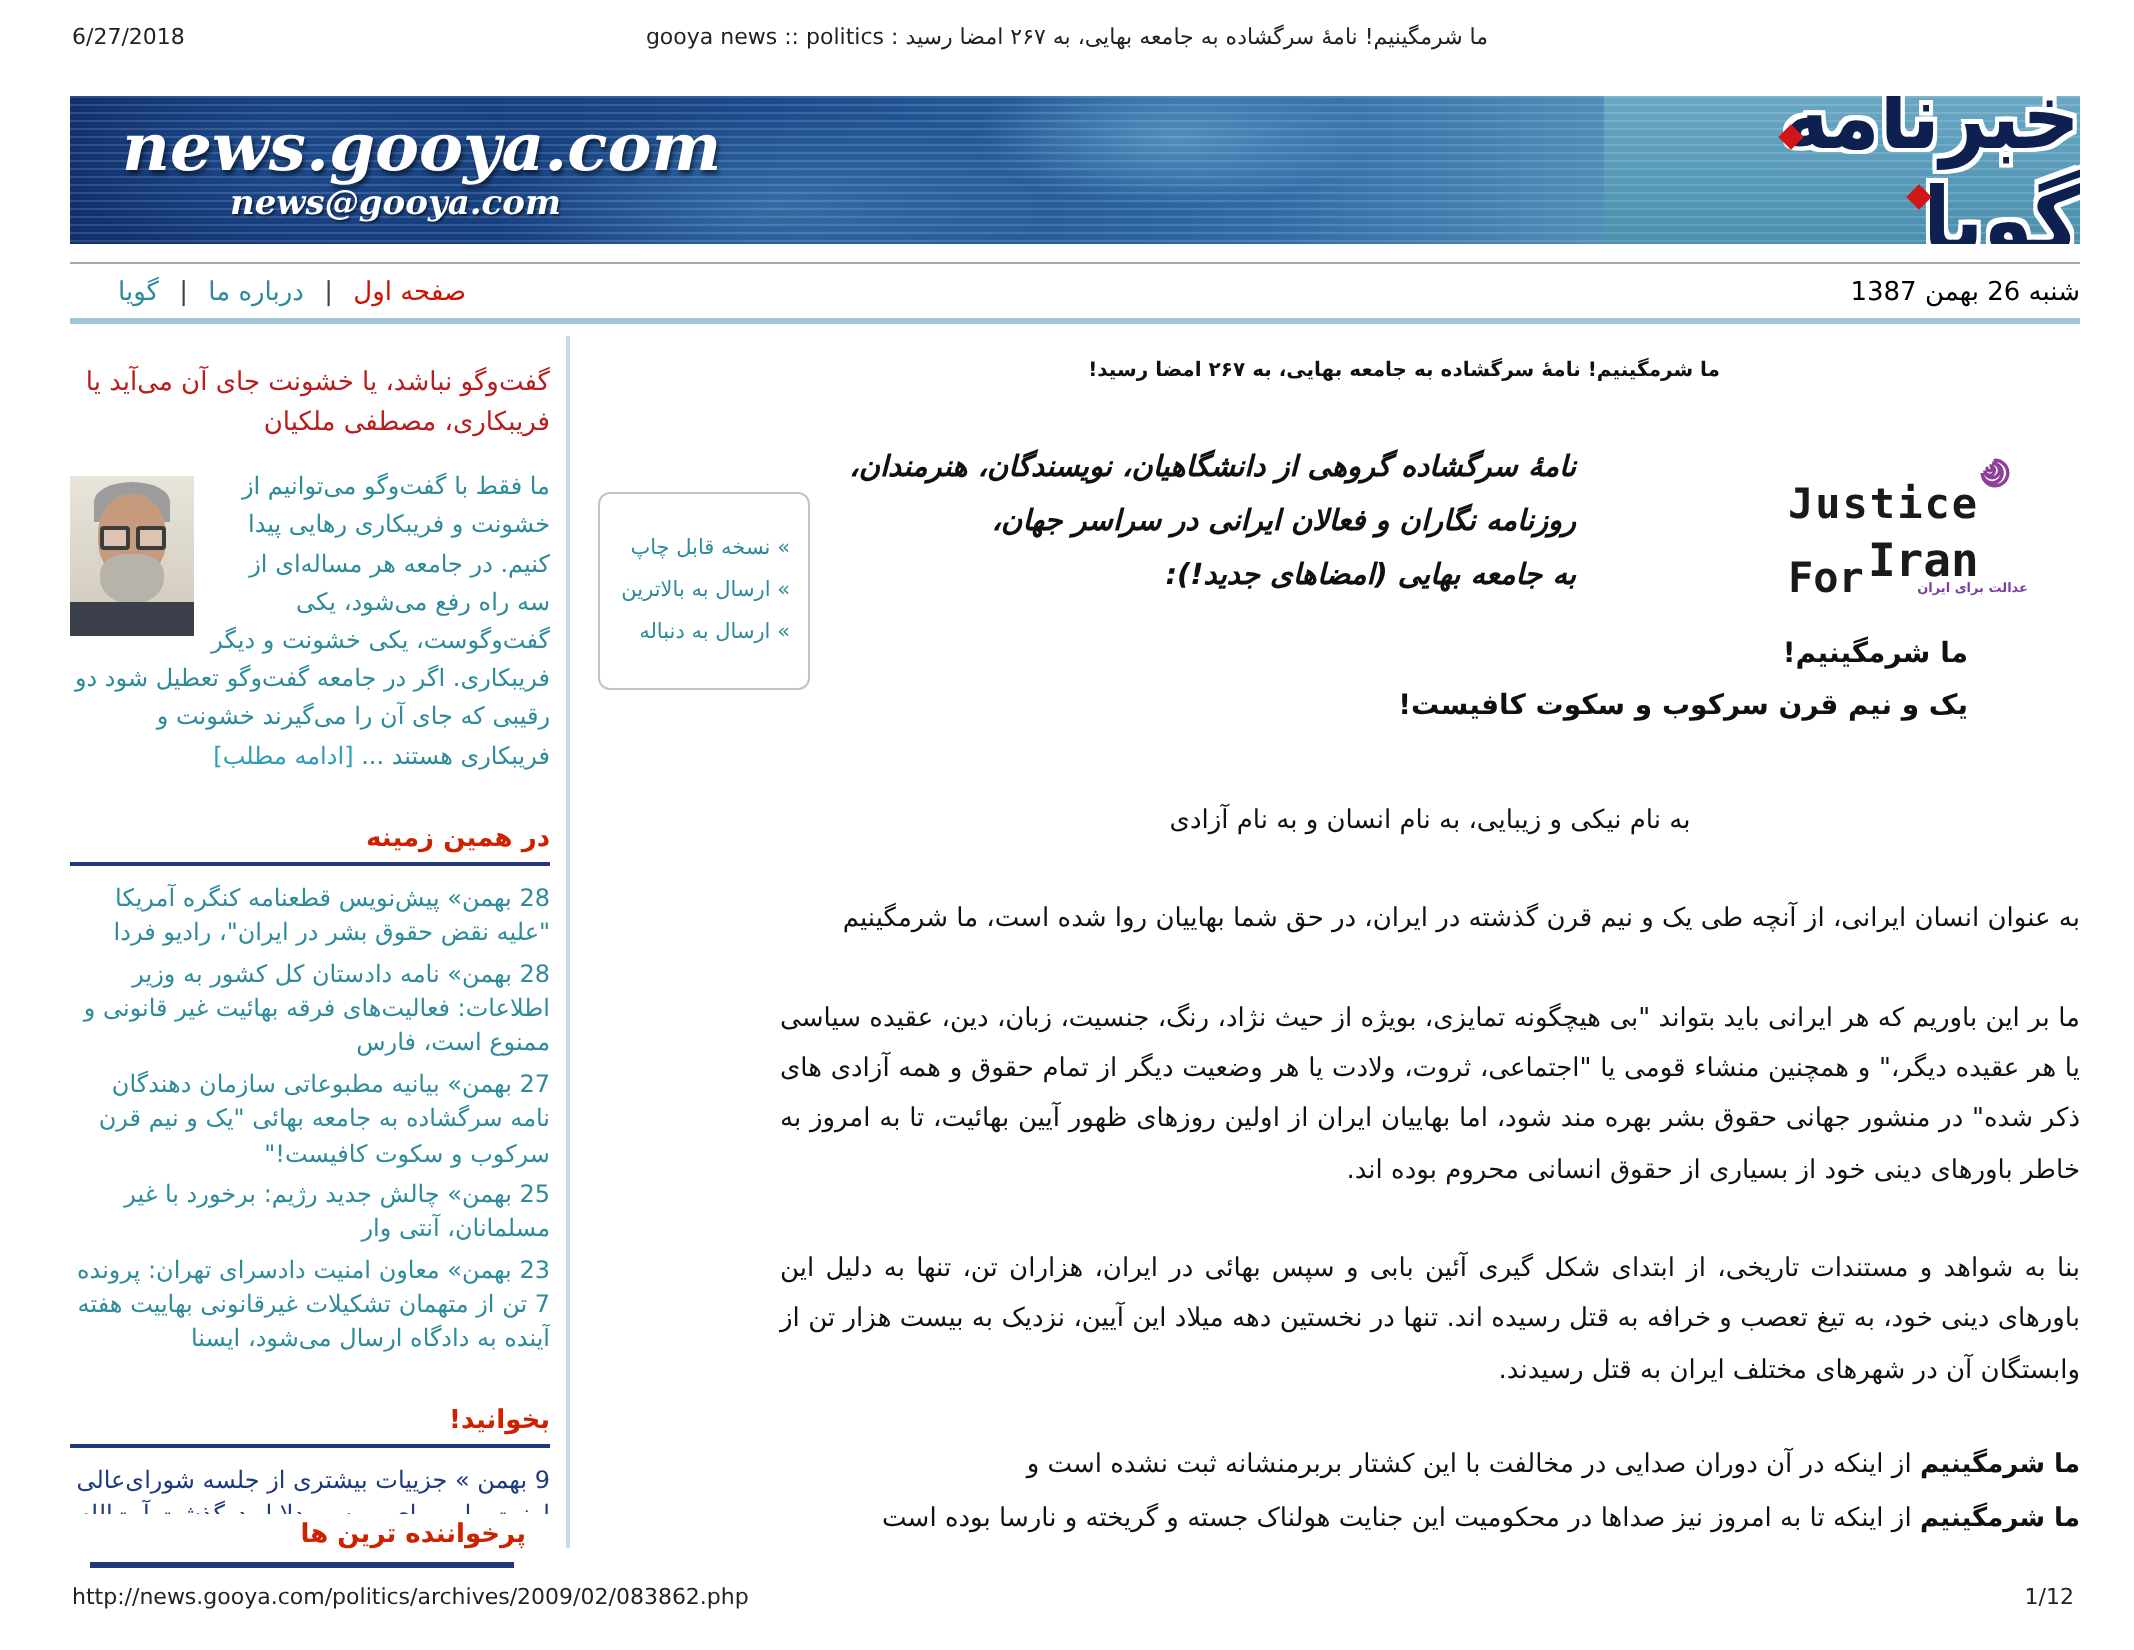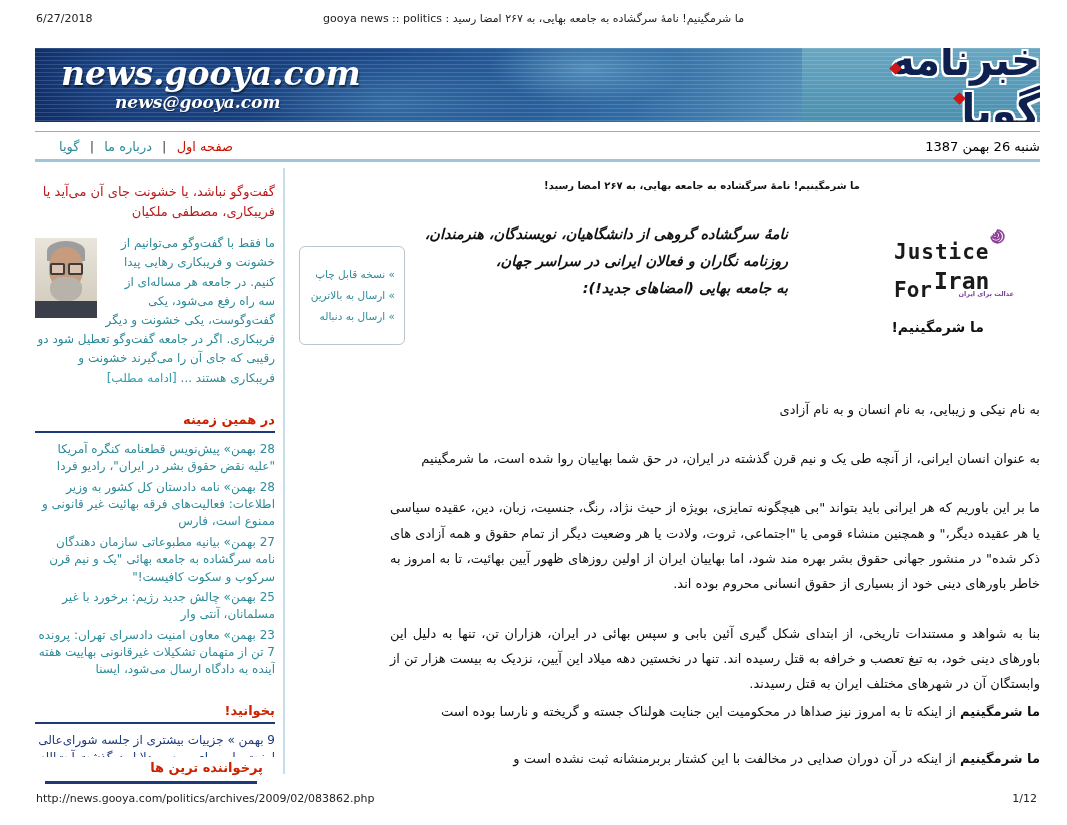--- a/index.html
+++ b/index.html
@@ -68,21 +68,21 @@
     background:#fff;padding:17px 9px;direction:rtl;text-align:right;}
   .action{font-size:10.5px;color:#2e8b99;line-height:2.0;white-space:nowrap;}
 
   
   .main{position:absolute;top:180px;left:390px;width:650px;direction:rtl;text-align:right;}
   .headline{font-size:10px;font-weight:bold;margin-right:180px;white-space:nowrap;}
   .subtitle{margin-top:30px;margin-right:252px;font-size:14.5px;font-weight:bold;font-style:italic;line-height:1.85;}
   .subtitle div{white-space:nowrap;}
   .lead{margin-top:14px;margin-right:56px;font-size:14px;font-weight:bold;line-height:1.8;}
   .para{margin-top:24px;font-size:13px;line-height:1.95;text-align:justify;}
-  .para.first{margin-top:56px;text-align:right;}
+  .para.first{margin-top:32px;text-align:center;}
   .shame{margin-top:22px;font-size:13px;line-height:1.95;text-align:justify;}
   .shame b{font-weight:bold;}
 
   
   .logo-box{position:absolute;top:60px;right:26px;width:120px;direction:ltr;text-align:left;
     font-family:"DejaVu Sans Mono",monospace;font-weight:bold;color:#1a1a1a;}
   .jl1{font-size:21px;letter-spacing:1px;}
   .jl2{font-size:21px;margin-top:12px;}
   .jl2 .iran{font-size:23px;position:relative;top:-8px;margin-left:2px;}
   .jtag{font-size:6.5px;color:#7b3f9e;margin-top:-12px;margin-left:52px;font-family:"DejaVu Sans",sans-serif;text-align:right;}
@@ -177,31 +177,32 @@
     </div>
 
     <div class="subtitle">
       <div>نامهٔ سرگشاده گروهی از دانشگاهیان، نویسندگان، هنرمندان،</div>
       <div>روزنامه نگاران و فعالان ایرانی در سراسر جهان،</div>
       <div>به جامعه بهایی (امضاهای جدید!):</div>
     </div>
 
     <div class="lead">
       <div>ما شرمگینیم!</div>
+      <div>یک و نیم قرن سرکوب و سکوت کافیست!</div>
     </div>
 
     <div class="para first">به نام نیکی و زیبایی، به نام انسان و به نام آزادی</div>
     <div class="para">به عنوان انسان ایرانی، از آنچه طی یک و نیم قرن گذشته در ایران، در حق شما بهاییان روا شده است، ما شرمگینیم</div>
     <div class="para">ما بر این باوریم که هر ایرانی باید بتواند "بی هیچگونه تمایزی، بویژه از حیث نژاد، رنگ، جنسیت، زبان، دین، عقیده سیاسی یا هر عقیده دیگر،" و همچنین منشاء قومی یا "اجتماعی، ثروت، ولادت یا هر وضعیت دیگر از تمام حقوق و همه آزادی های ذکر شده" در منشور جهانی حقوق بشر بهره مند شود، اما بهاییان ایران از اولین روزهای ظهور آیین بهائیت، تا به امروز به خاطر باورهای دینی خود از بسیاری از حقوق انسانی محروم بوده اند.</div>
     <div class="para">بنا به شواهد و مستندات تاریخی، از ابتدای شکل گیری آئین بابی و سپس بهائی در ایران، هزاران تن، تنها به دلیل این باورهای دینی خود، به تیغ تعصب و خرافه به قتل رسیده اند. تنها در نخستین دهه میلاد این آیین، نزدیک به بیست هزار تن از وابستگان آن در شهرهای مختلف ایران به قتل رسیدند.</div>
 
+    <div class="shame">
+      <b>ما شرمگینیم</b><span> از اینکه در آن دوران صدایی در مخالفت با این کشتار بربرمنشانه ثبت نشده است و</span>
+    </div>
     <div class="shame" style="margin-top:2px;">
       <b>ما شرمگینیم</b><span> از اینکه تا به امروز نیز صداها در محکومیت این جنایت هولناک جسته و گریخته و نارسا بوده است</span>
     </div>
-    <div class="shame">
-      <b>ما شرمگینیم</b><span> از اینکه در آن دوران صدایی در مخالفت با این کشتار بربرمنشانه ثبت نشده است و</span>
-    </div>
   </div>
 
   <div class="footer-url">http://news.gooya.com/politics/archives/2009/02/083862.php</div>
   <div class="footer-page">1/12</div>
 
 </div>
 
 </body></html>

